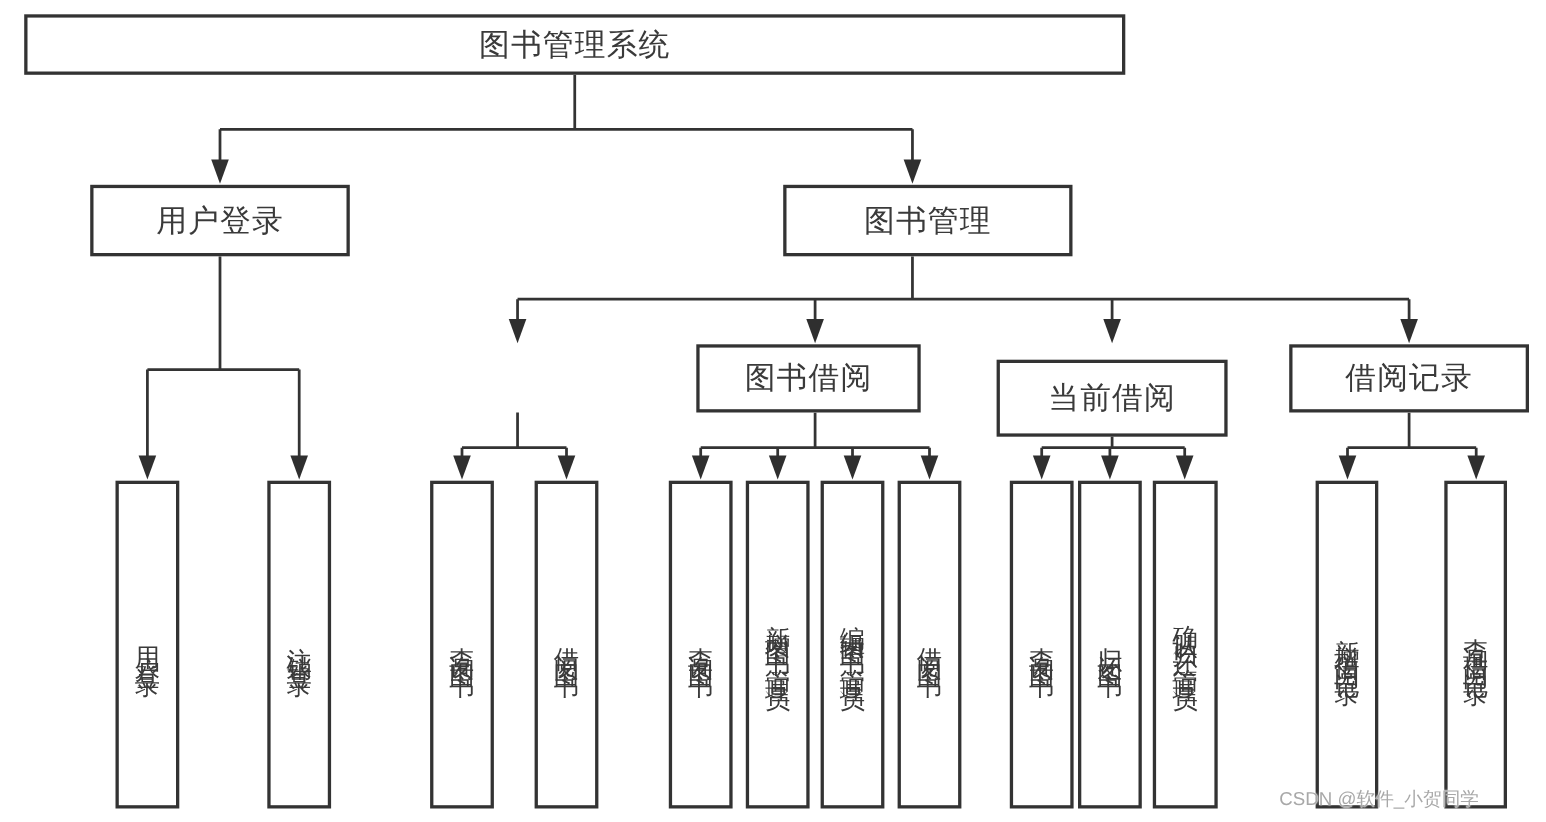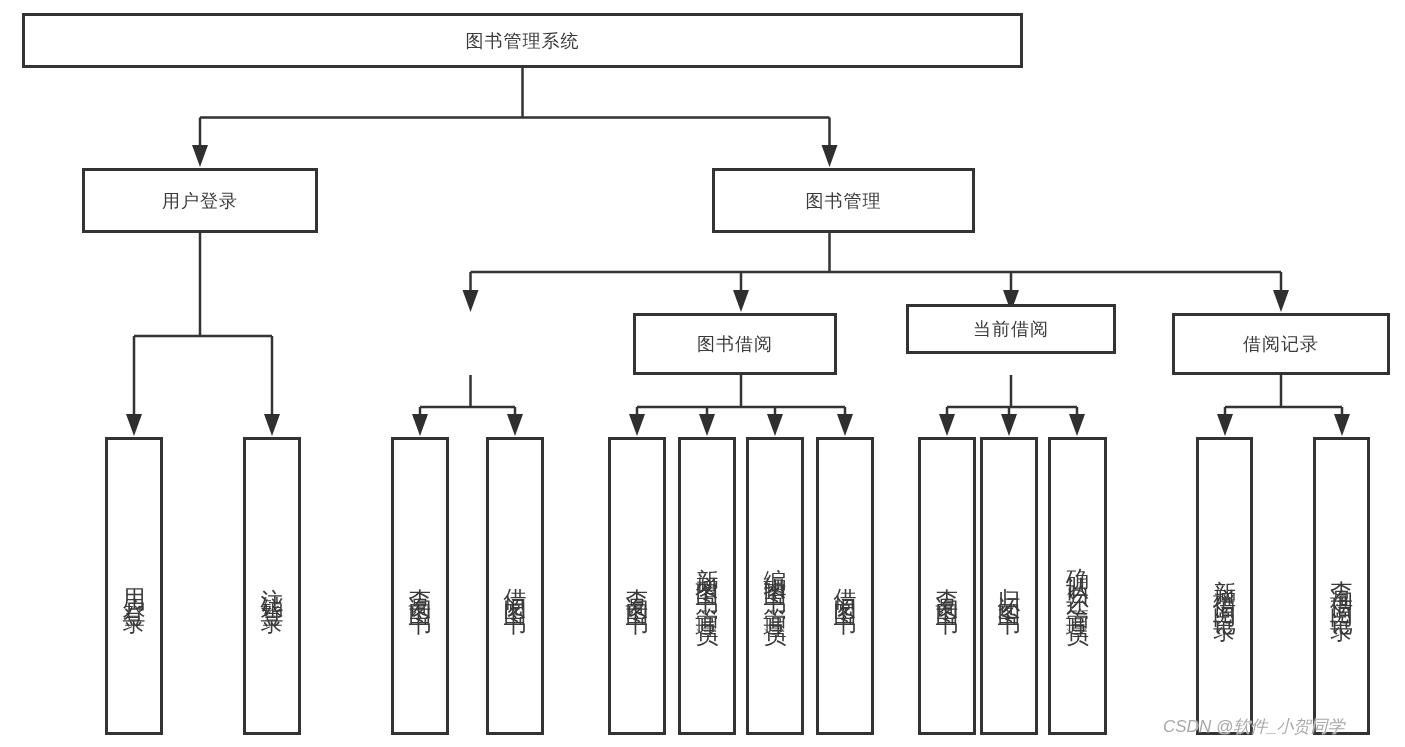--- a/index.html
+++ b/index.html
@@ -4,30 +4,29 @@
 <style>
   html,body{margin:0;padding:0;background:#ffffff;}
   body{font-family:"Liberation Sans","DejaVu Sans",sans-serif;}
   #canvas{position:relative;width:1405px;height:747px;background:#fff;overflow:hidden;}
   #connectors{position:absolute;left:0;top:0;z-index:1;}
   .box{
     position:absolute;box-sizing:border-box;background:#fff;
     border:3px solid #333;display:flex;align-items:center;justify-content:center;
     color:#3a3a3a;z-index:2;
   }
-  .h-label{font-size:18px;letter-spacing:1px;white-space:nowrap;text-align:right;}
+  .h-label{font-size:28px;letter-spacing:1px;white-space:nowrap;text-align:right;}
   .v-label{
     writing-mode:vertical-rl;text-orientation:mixed;
     font-size:23px;letter-spacing:8px;line-height:1;white-space:nowrap;
   }
   .watermark{
     position:absolute;left:1163px;top:715px;z-index:3;
     font-size:17px;color:#a8a8a8;white-space:nowrap;
     text-shadow:0 0 2px #fff,0 0 1px #fff;
-    font-style:italic;
   }
 </style>
 </head>
 <body>
 
 <div id="canvas">
 
   <svg id="connectors" width="1405" height="747" viewBox="0 0 1405 747">
     <g stroke="#333" stroke-width="2.5" fill="none">
 
@@ -72,21 +71,21 @@
   <div class="box" style="left:82px;top:168px;width:236px;height:65px">
     <span class="h-label">用户登录</span>
   </div>
   <div class="box" style="left:712px;top:168px;width:263px;height:65px">
     <span class="h-label">图书管理</span>
   </div>
 
   <div class="box" style="left:633px;top:313px;width:204px;height:62px">
     <span class="h-label">图书借阅</span>
   </div>
-  <div class="box" style="left:906px;top:304px;width:210px;height:50px">
+  <div class="box" style="left:906px;top:327px;width:210px;height:70px">
     <span class="h-label">当前借阅</span>
   </div>
   <div class="box" style="left:1172px;top:313px;width:218px;height:62px">
     <span class="h-label">借阅记录</span>
   </div>
 
   <div class="box" style="left:105px;top:437px;width:58px;height:298px">
     <span class="v-label">用户登录</span>
   </div>
   <div class="box" style="left:243px;top:437px;width:58px;height:298px">

